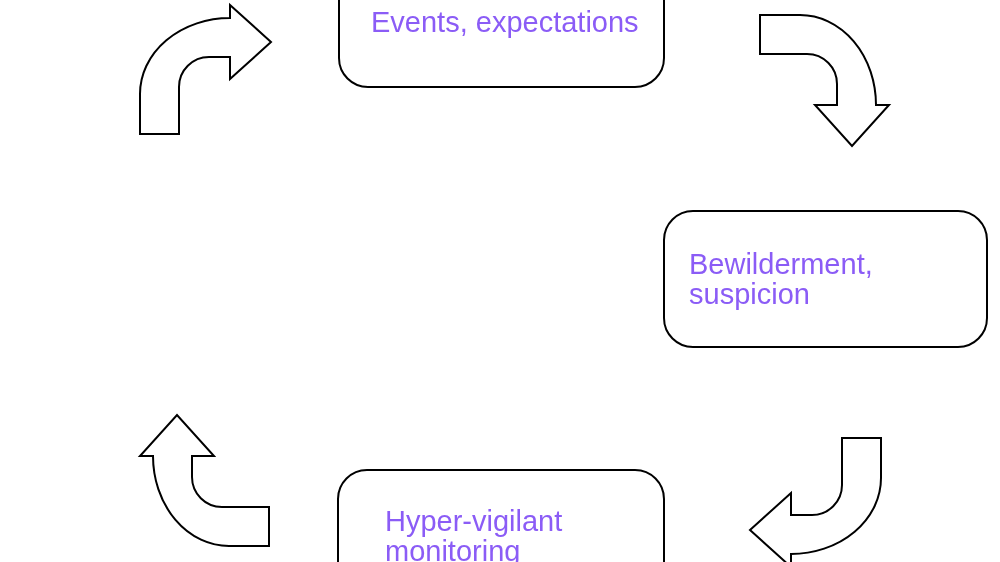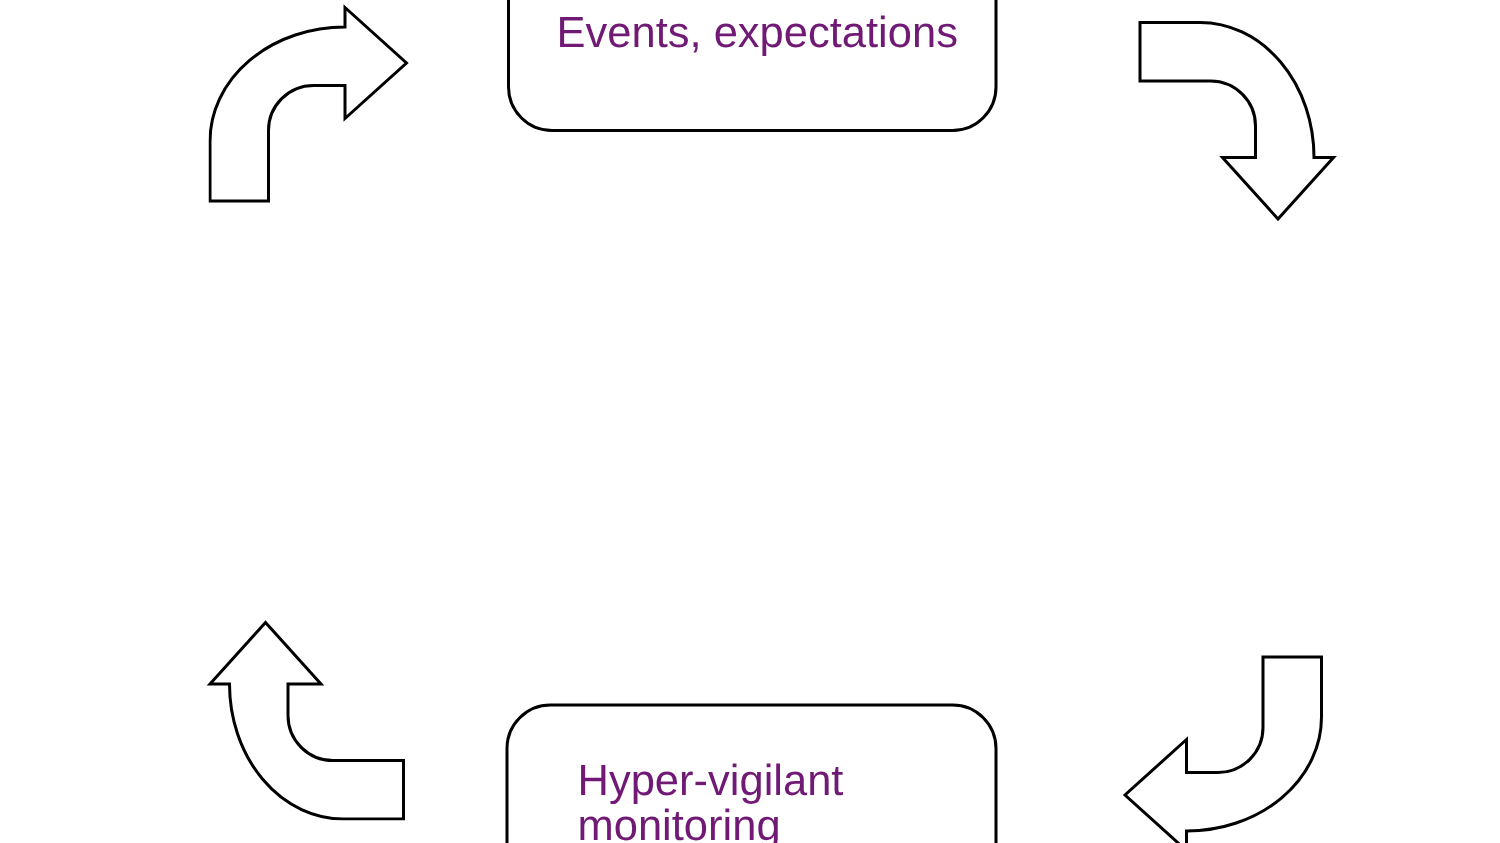--- a/index.html
+++ b/index.html
@@ -7,21 +7,21 @@
     padding: 0;
     background: #ffffff;
   }
   #stage {
     position: relative;
     width: 1000px;
     height: 562px;
     overflow: hidden;
     background: #ffffff;
     font-family: "Liberation Sans", sans-serif;
-    color: #701a75;
+    color: #8b5cf6;
   }
   .node {
     position: absolute;
     box-sizing: border-box;
     background: #ffffff;
     border: 2px solid #000000;
     border-radius: 30px;
     display: flex;
     align-items: center;
     font-size: 29px;
@@ -50,20 +50,23 @@
 </style>
 </head>
 <body>
 
 <div id="stage">
 
   <div class="node node-top">
     <span>Events, expectations</span>
   </div>
 
+  <div class="node node-right">
+    <span>Bewilderment, suspicion</span>
+  </div>
 
   <div class="node node-bottom">
     <span>Hyper-vigilant
 monitoring</span>
   </div>
 
 
   <svg class="arrow arrow-tl" viewBox="0 0 134 134" aria-hidden="true">
     <path d="M 1 132 L 1 92 A 90 76 0 0 1 91 16 L 91 3 L 132 40 L 91 77 L 91 55 L 70 55 A 30 30 0 0 0 40 85 L 40 132 Z"></path>
   </svg>

